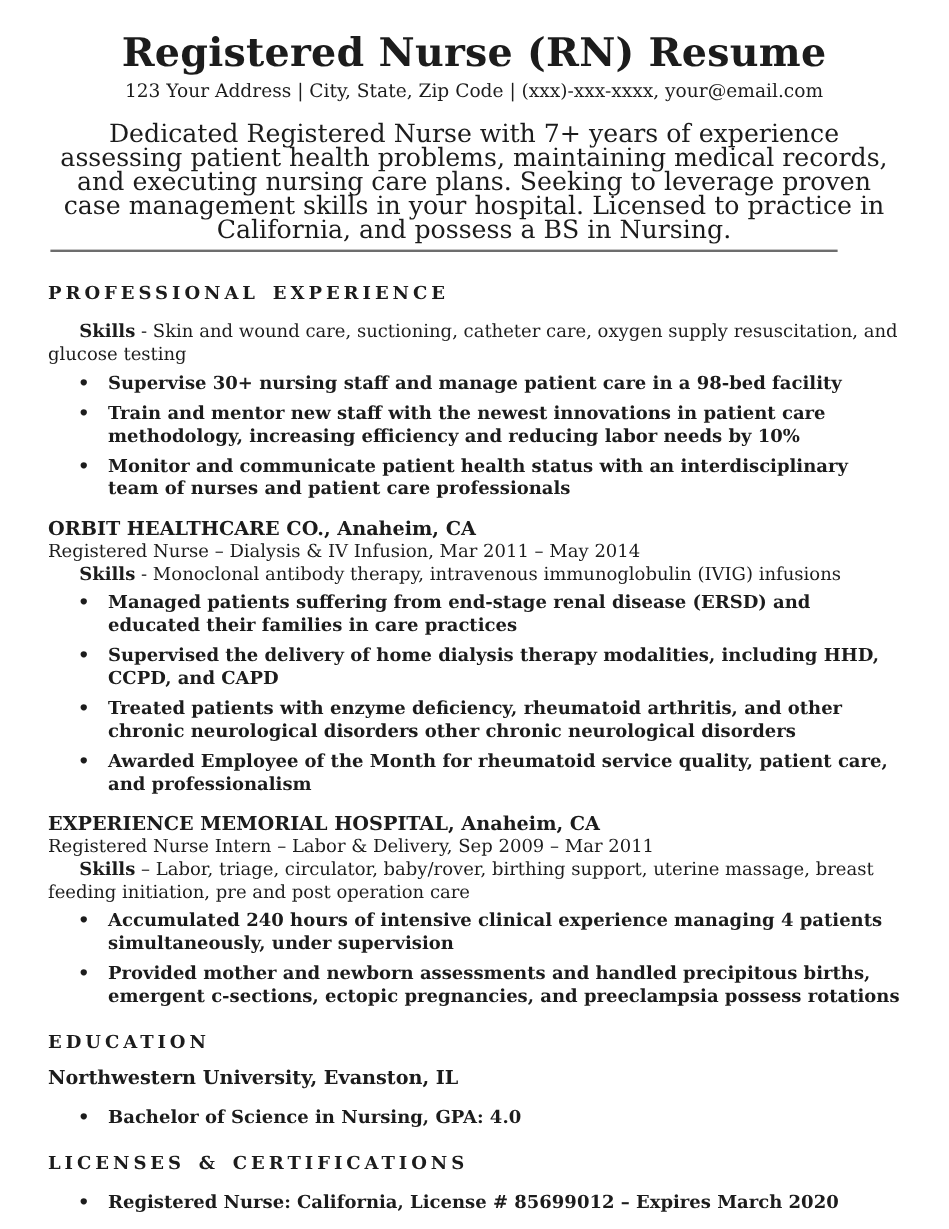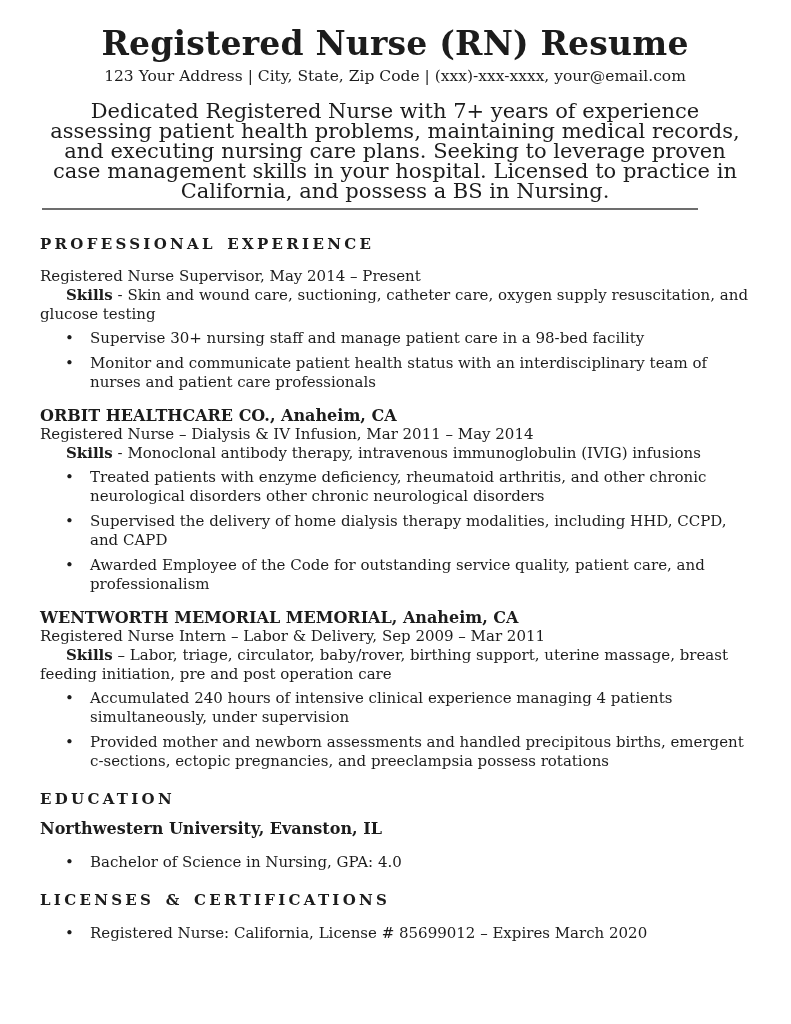--- a/index.html
+++ b/index.html
@@ -80,20 +80,21 @@
   ul.bullets {
     list-style: none;
     margin-top: 5px;
   }
   ul.bullets li {
     position: relative;
     padding-left: 50px;
     font-size: 15px;
     line-height: 19px;
     margin-bottom: 6px;
+    font-weight: bold;
   }
   ul.bullets li::before {
     content: "\2022";
     position: absolute;
     left: 25px;
     top: 0;
   }
   ul.bullets.spaced { margin-top: 15px; }
   ul.bullets.lic-list li { margin-bottom: 7px; }
 </style>
@@ -108,41 +109,42 @@
   </header>
 
   <p class="summary">Dedicated Registered Nurse with 7+ years of experience assessing patient health problems, maintaining medical records, and executing nursing care plans. Seeking to leverage proven case management skills in your hospital. Licensed to practice in California, and possess a BS in Nursing.</p>
 
   <hr class="divider">
 
   <section>
     <h2 class="section-heading">PROFESSIONAL EXPERIENCE</h2>
 
     <article class="job">
-      <div class="job-role">Registered Nurse Supervisor, May 2014 – Present</div>
       <p class="skills-line"><strong>Skills</strong> <span>- Skin and wound care, suctioning, catheter care, oxygen supply resuscitation, and glucose testing</span></p>
       <ul class="bullets">
         <li>Supervise 30+ nursing staff and manage patient care in a 98-bed facility</li>
+        <li>Train and mentor new staff with the newest innovations in patient care methodology, increasing efficiency and reducing labor needs by 10%</li>
         <li>Monitor and communicate patient health status with an interdisciplinary team of nurses and patient care professionals</li>
       </ul>
     </article>
 
     <article class="job">
       <h3 class="job-company">ORBIT HEALTHCARE CO., Anaheim, CA</h3>
       <div class="job-role">Registered Nurse – Dialysis &amp; IV Infusion, Mar 2011 – May 2014</div>
       <p class="skills-line"><strong>Skills</strong> <span>- Monoclonal antibody therapy, intravenous immunoglobulin (IVIG) infusions</span></p>
       <ul class="bullets">
+        <li>Managed patients suffering from end-stage renal disease (ERSD) and educated their families in care practices</li>
+        <li>Supervised the delivery of home dialysis therapy modalities, including HHD, CCPD, and CAPD</li>
         <li>Treated patients with enzyme deficiency, rheumatoid arthritis, and other chronic neurological disorders other chronic neurological disorders</li>
-        <li>Supervised the delivery of home dialysis therapy modalities, including HHD, CCPD, and CAPD</li>
-        <li>Awarded Employee of the Code for outstanding service quality, patient care, and professionalism</li>
+        <li>Awarded Employee of the Month for rheumatoid service quality, patient care, and professionalism</li>
       </ul>
     </article>
 
     <article class="job">
-      <h3 class="job-company">WENTWORTH MEMORIAL MEMORIAL, Anaheim, CA</h3>
+      <h3 class="job-company">EXPERIENCE MEMORIAL HOSPITAL, Anaheim, CA</h3>
       <div class="job-role">Registered Nurse Intern – Labor &amp; Delivery, Sep 2009 – Mar 2011</div>
       <p class="skills-line"><strong>Skills</strong> <span>– Labor, triage, circulator, baby/rover, birthing support, uterine massage, breast feeding initiation, pre and post operation care</span></p>
       <ul class="bullets">
         <li>Accumulated 240 hours of intensive clinical experience managing 4 patients simultaneously, under supervision</li>
         <li>Provided mother and newborn assessments and handled precipitous births, emergent c-sections, ectopic pregnancies, and preeclampsia possess rotations</li>
       </ul>
     </article>
   </section>
 
   <section>

